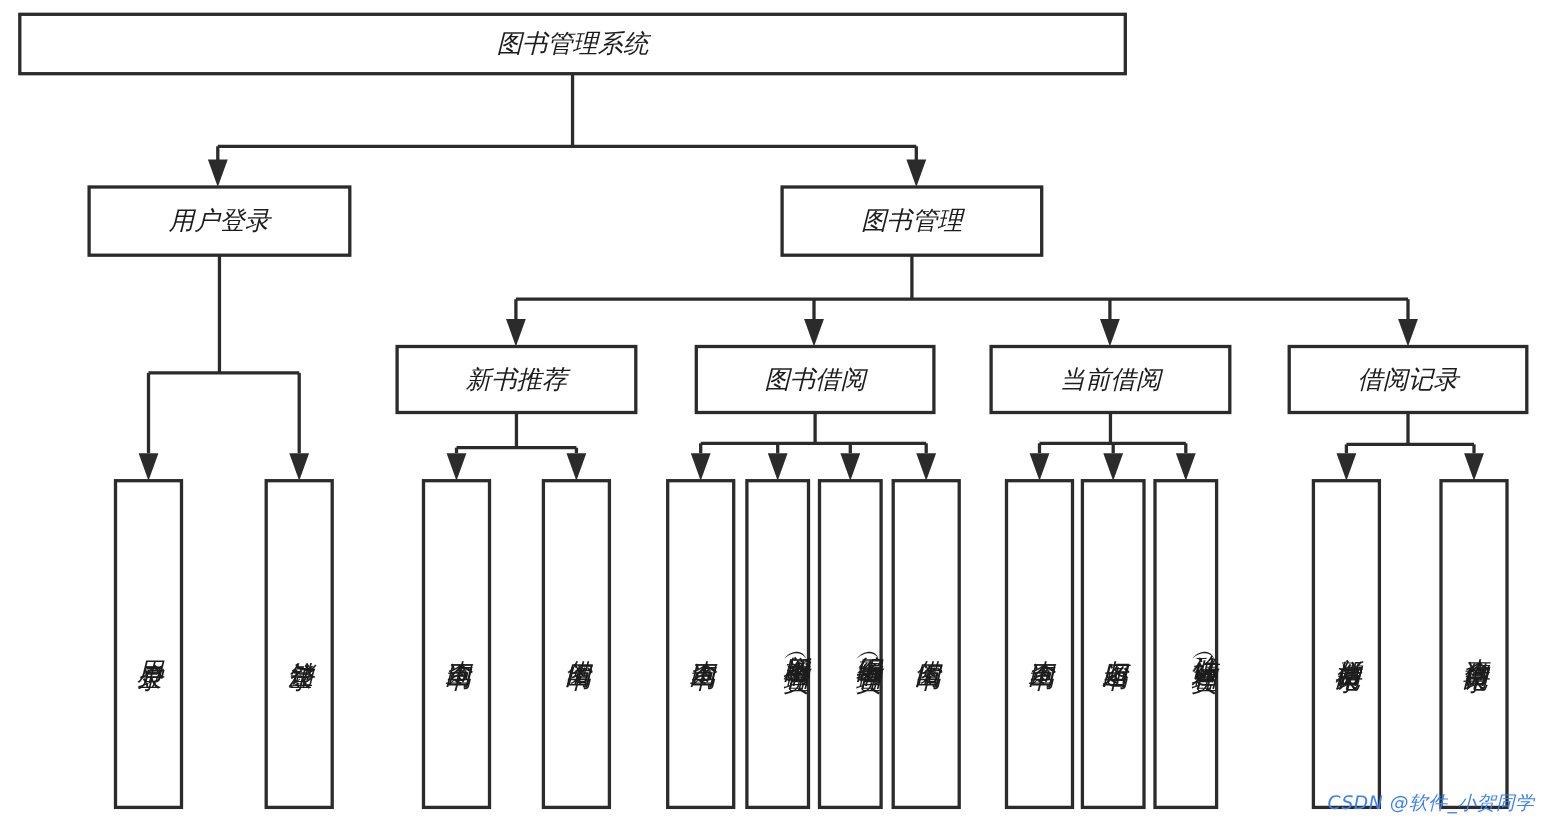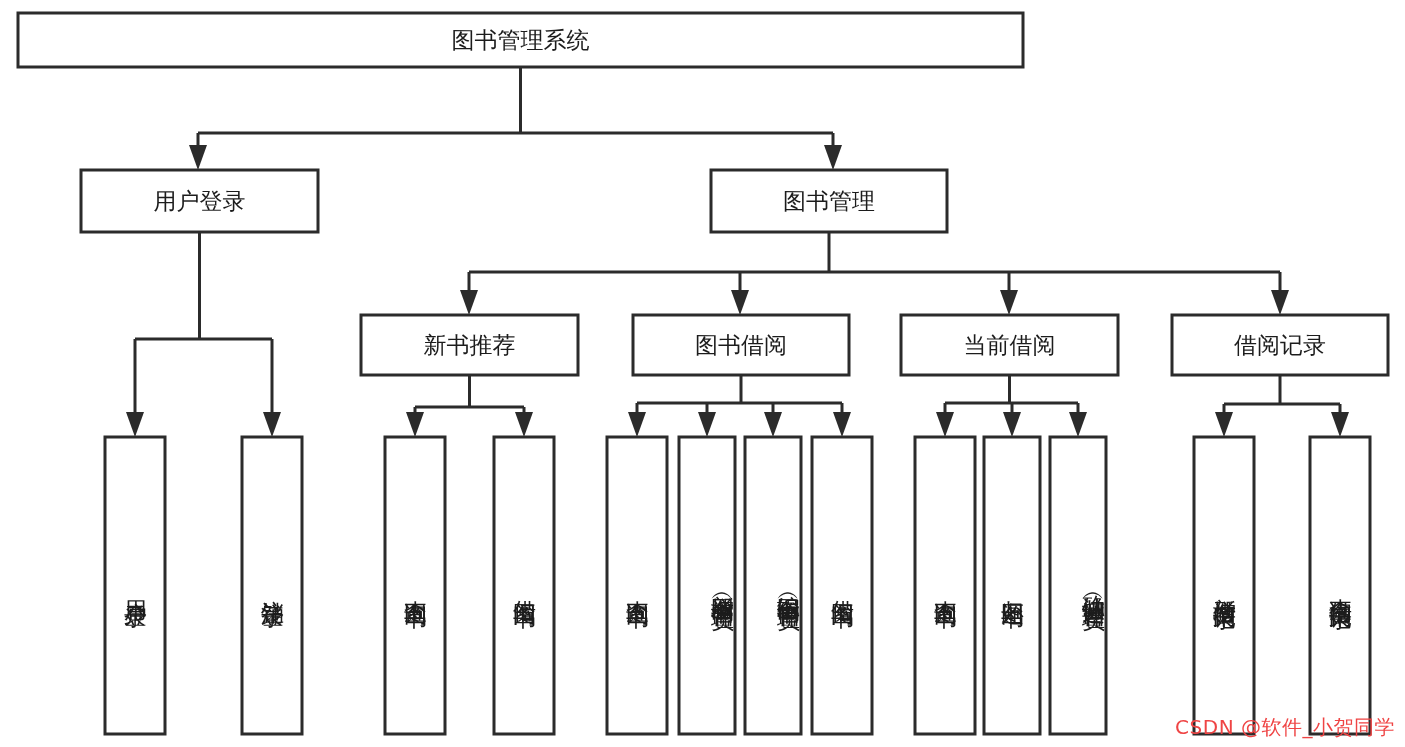--- a/index.html
+++ b/index.html
@@ -12,20 +12,21 @@
     width: 1405px;
     height: 747px;
     font-family: "DejaVu Sans", "Liberation Sans", sans-serif;
     overflow: hidden;
   }
   #diagram-root {
     position: relative;
     width: 1405px;
     height: 747px;
     background: #ffffff;
+    font-style: italic;
   }
   svg.flow {
     position: absolute;
     top: 0;
     left: 0;
     width: 1405px;
     height: 747px;
     display: block;
   }
   .node-box {
@@ -64,22 +65,22 @@
     display: flex;
     align-items: center;
     justify-content: center;
     pointer-events: none;
   }
   .watermark {
     position: absolute;
     right: 10px;
     bottom: 6px;
     font-family: "DejaVu Sans", "Liberation Sans", sans-serif;
-    font-size: 20px;
-    color: #ef4444;
+    font-size: 17px;
+    color: #3b82f6;
     letter-spacing: 0.5px;
     white-space: nowrap;
     margin-top: 36px;
   }
 </style>
 </head>
 <body>
 
 <div id="diagram-root">
 

